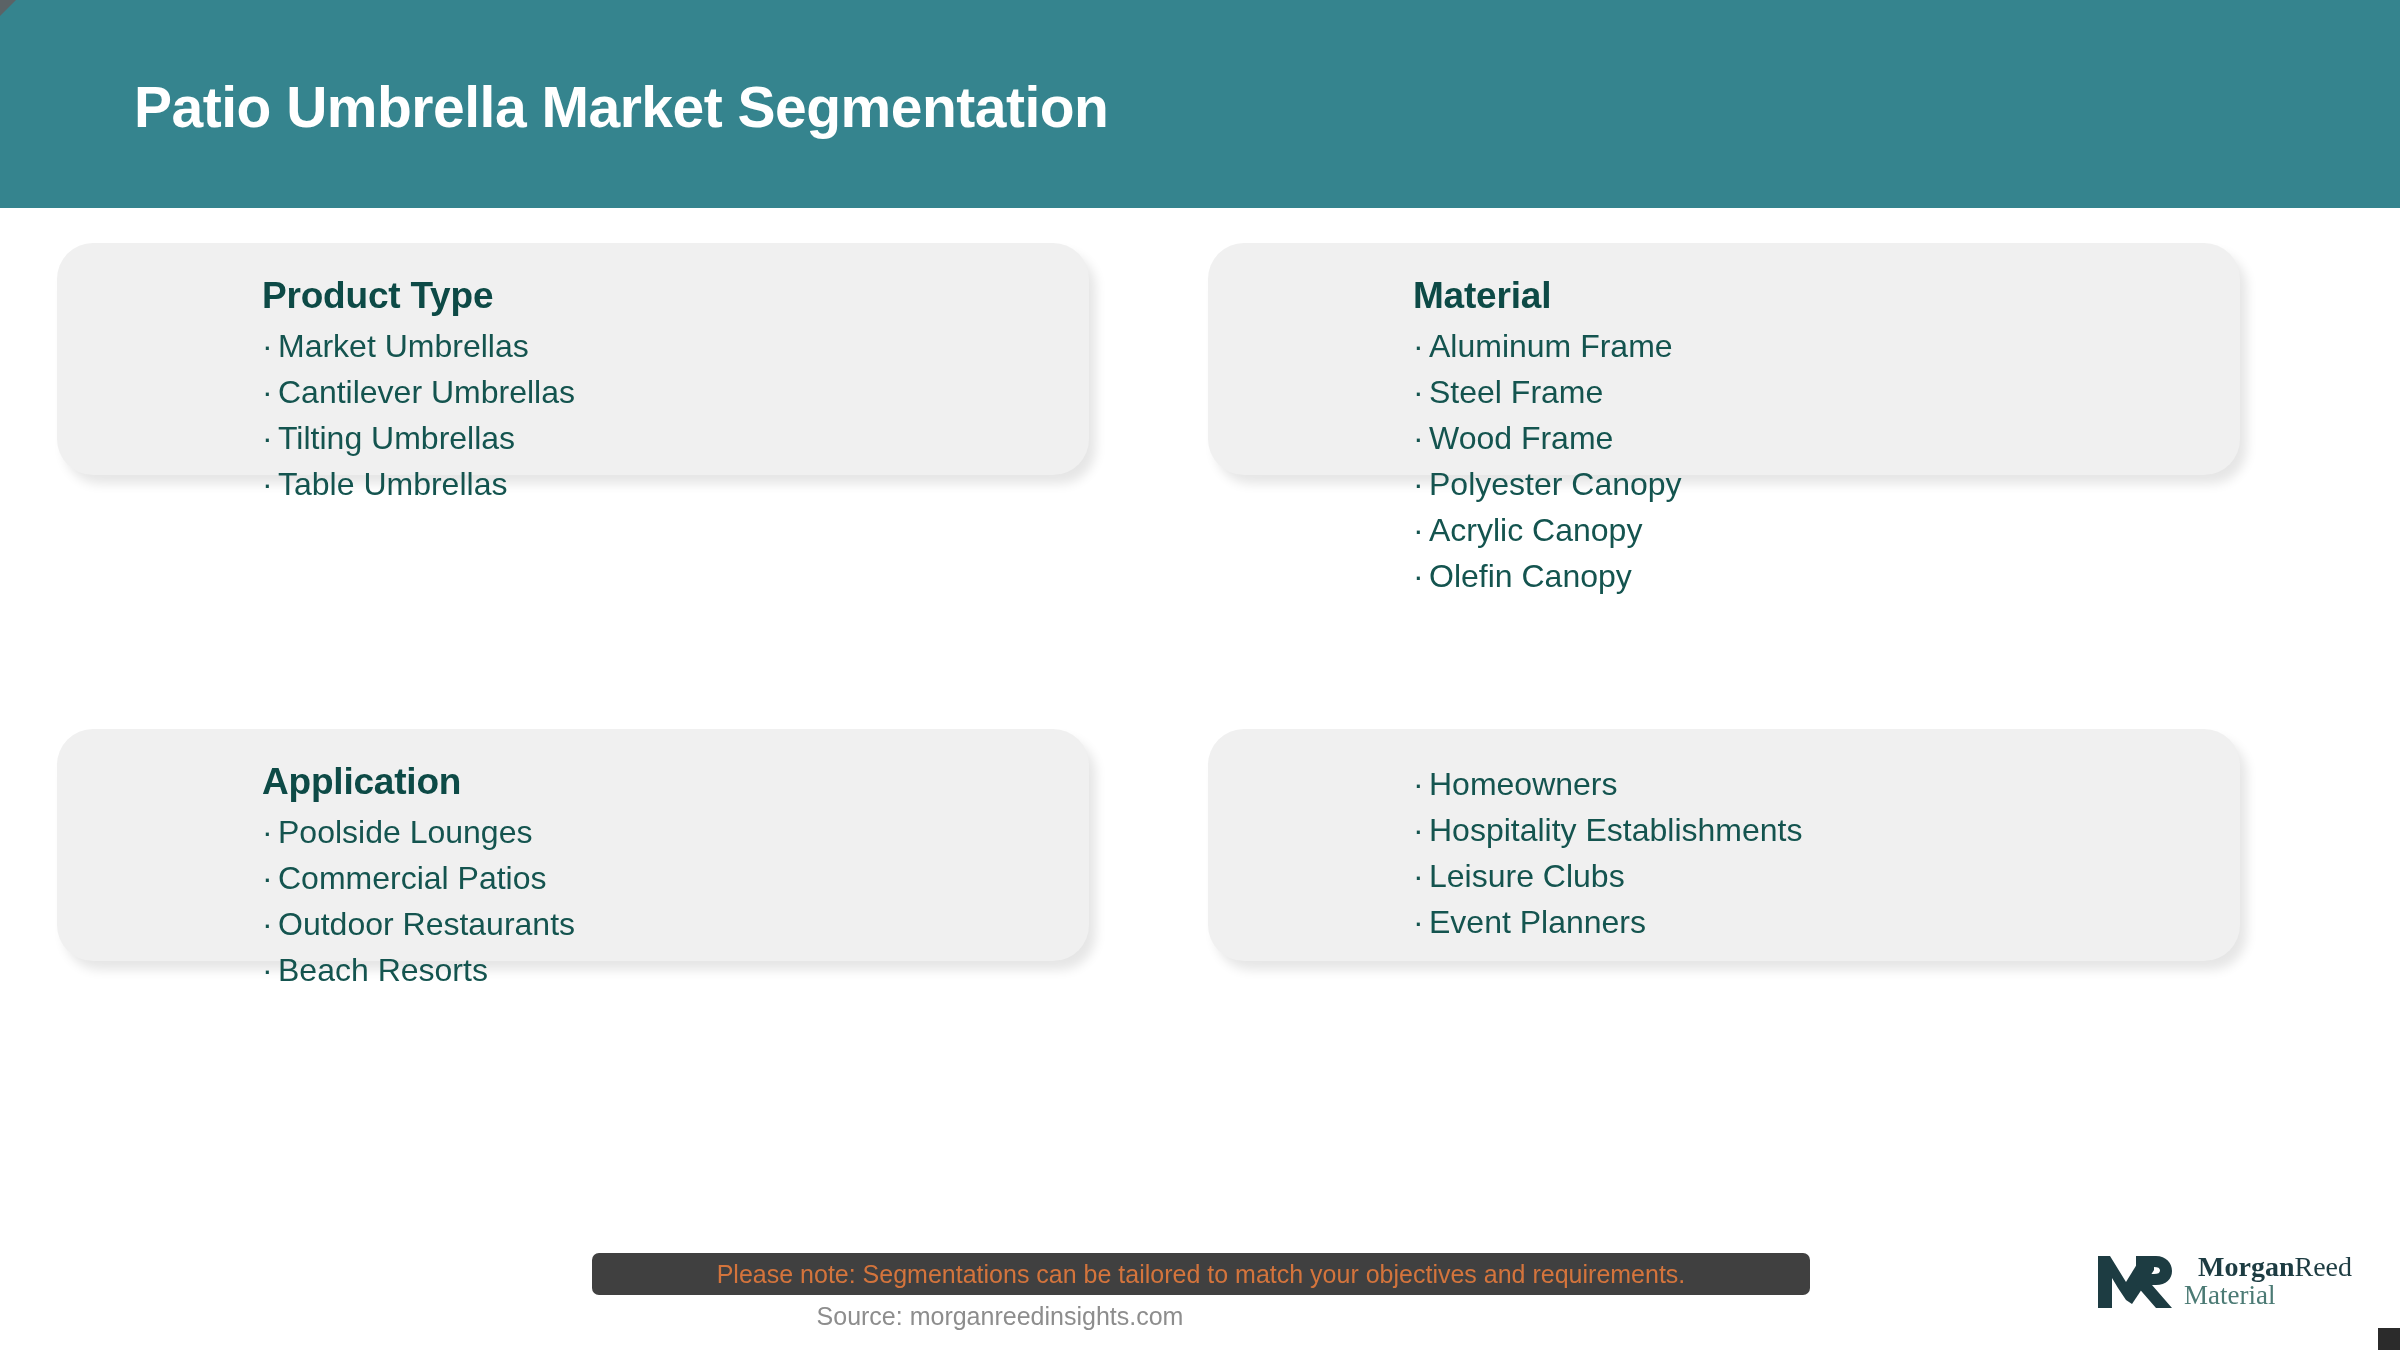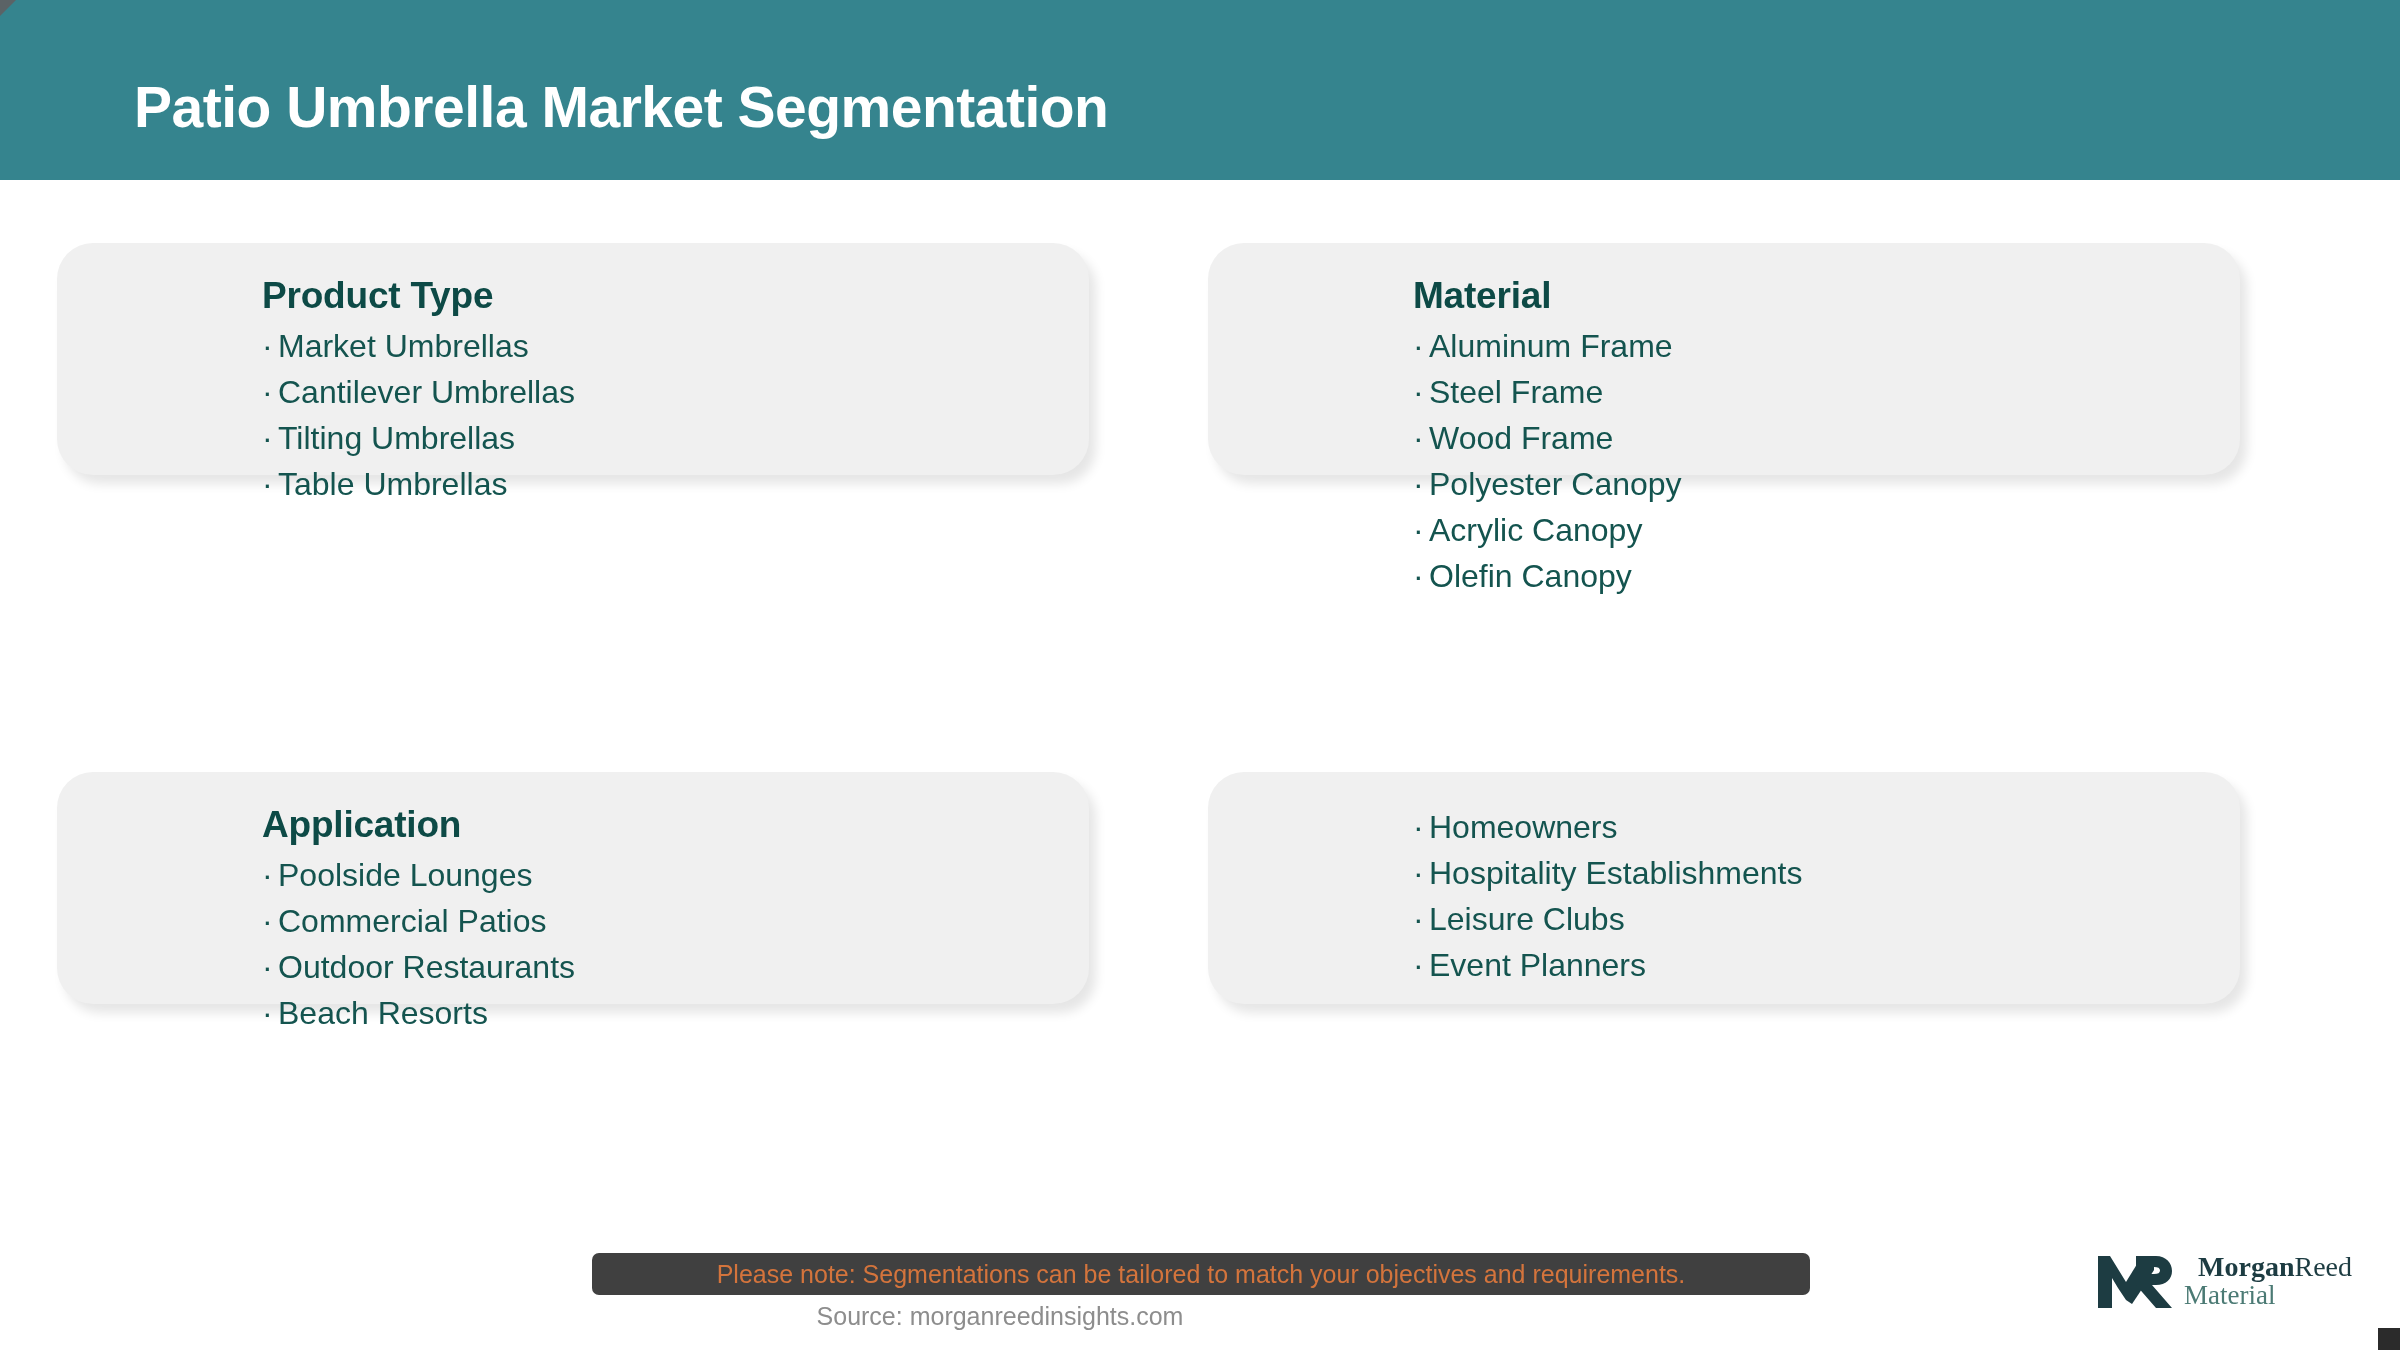--- a/index.html
+++ b/index.html
@@ -15,21 +15,21 @@
     overflow: hidden;
     position: relative;
   }
 
   
   #header-banner {
     position: absolute;
     left: 0;
     top: 0;
     width: 2400px;
-    height: 180px;
+    height: 208px;
     background: #35848e;
   }
   #header-corner-artifact {
     position: absolute;
     left: 0;
     top: 0;
     width: 0;
     height: 0;
     border-top: 16px solid #5b6366;
     border-right: 16px solid transparent;
@@ -56,21 +56,21 @@
   .seg-card {
     position: absolute;
     background: #f0f0f0;
     border-radius: 36px;
     box-shadow: 7px 9px 11px rgba(0,0,0,0.10);
     box-sizing: border-box;
   }
   .seg-card.col-left  { left: 57px;   width: 1032px; }
   .seg-card.col-right { left: 1208px; width: 1032px; }
   .seg-card.row-top    { top: 69px;  height: 230px; }
-  .seg-card.row-bottom { top: 598px; height: 230px; text-decoration: underline; }
+  .seg-card.row-bottom { top: 555px; height: 230px; text-decoration: underline; }
   
   .seg-card.row-top    { height: 232px; }
   .seg-card.row-bottom { height: 232px; }
 
   .card-inner {
     position: absolute;
     left: 205px;
     top: 32px;
     right: 24px;
   }

